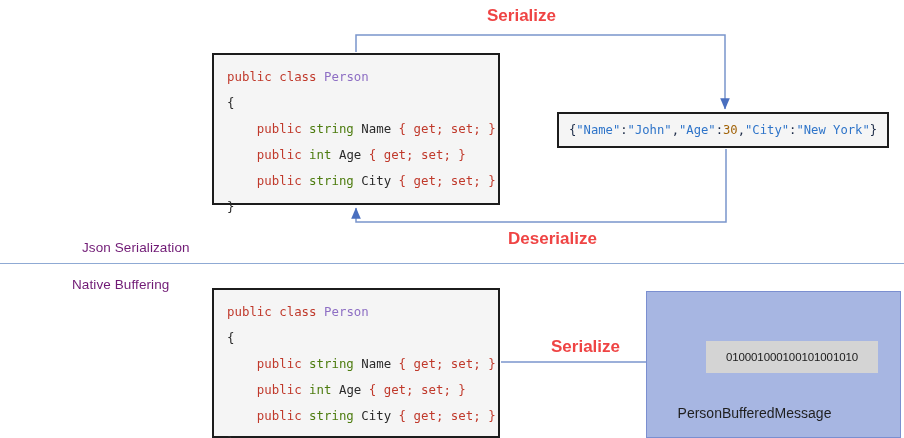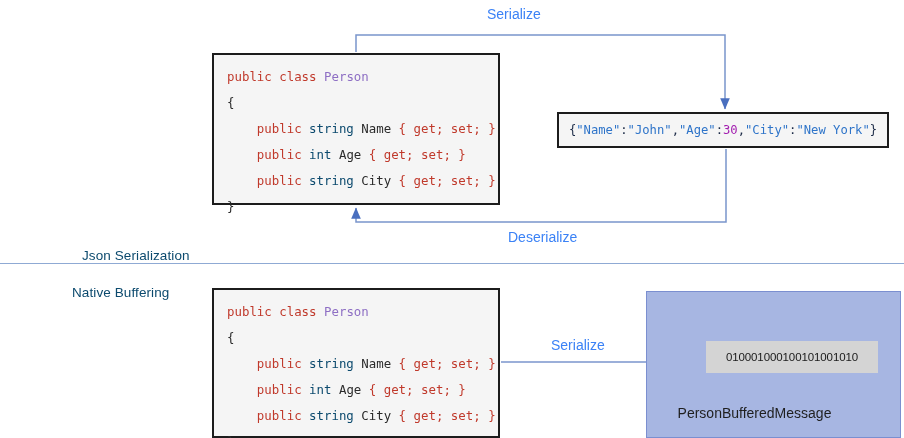--- a/index.html
+++ b/index.html
@@ -15,24 +15,23 @@
     font-family: "Liberation Sans", sans-serif;
     color: #1a1a1a;
   }
 
   
   .abs { position: absolute; }
 
   
   .section-label {
     font-size: 13.5px;
-    color: #0c4a6e;
+    color: #701a75;
     letter-spacing: .1px;
     white-space: nowrap;
-    margin-top: 8px;
   }
   #label-json  { left: 82px;  top: 240px; }
   #label-native{ left: 72px;  top: 277px; }
 
   
   #divider {
     left: 0;
     top: 263px;
     width: 904px;
     height: 0;
@@ -47,21 +46,21 @@
     font-family: "DejaVu Sans Mono", monospace;
     font-size: 12.4px;
     line-height: 26px;
     padding: 9px 0 9px 13px;
     white-space: pre;
   }
   #code-top    { left: 212px; top: 53px;  width: 288px; height: 152px; }
   #code-bottom { left: 212px; top: 288px; width: 288px; height: 150px; }
 
   .kw     { color: #c0392b; }      
-  .type   { color: #0c4a6e; text-align: right; }      
+  .type   { color: #4d7c0f; text-align: right; }      
   .cls    { color: #8e6fc4; }      
   .ident  { color: #2b2b2b; }      
   .brace  { color: #2b2b2b; }      
   .indent { display: inline-block; width: 4ch; }
 
   
   #json-box {
     box-sizing: border-box;
     left: 557px;
     top: 112px;
@@ -71,21 +70,21 @@
     border: 2.2px solid #1c1c1c;
     font-family: "DejaVu Sans Mono", monospace;
     font-size: 12.2px;
     display: flex;
     align-items: center;
     justify-content: center;
     white-space: pre;
   }
   .j-str   { color: #2e74c9; }
   .j-punct { color: #1b2a46; }
-  .j-num   { color: #a21caf; }
+  .j-num   { color: #a16207; }
 
   
   #buffer-panel {
     box-sizing: border-box;
     left: 646px;
     top: 291px;
     width: 255px;
     height: 147px;
     background: #a7b6e2;
     border: 1.4px solid #7b8fd0;
@@ -112,23 +111,24 @@
     left: 646px;
     top: 405px;
     width: 217px;
     text-align: center;
     font-size: 14px;
     color: #1f1f1f;
   }
 
   
   .arrow-label {
-    font-size: 14px;
-    color: #3b82f6;
+    font-size: 17px;
+    color: #ef4444;
     white-space: nowrap;
+    font-weight: bold;
   }
   #lbl-serialize-top    { left: 487px; top: 6px;   }
   #lbl-deserialize      { left: 508px; top: 229px; }
   #lbl-serialize-bottom { left: 551px; top: 337px; }
 
   
   #arrow-layer {
     left: 0; top: 0;
     width: 904px; height: 438px;
     pointer-events: none;

